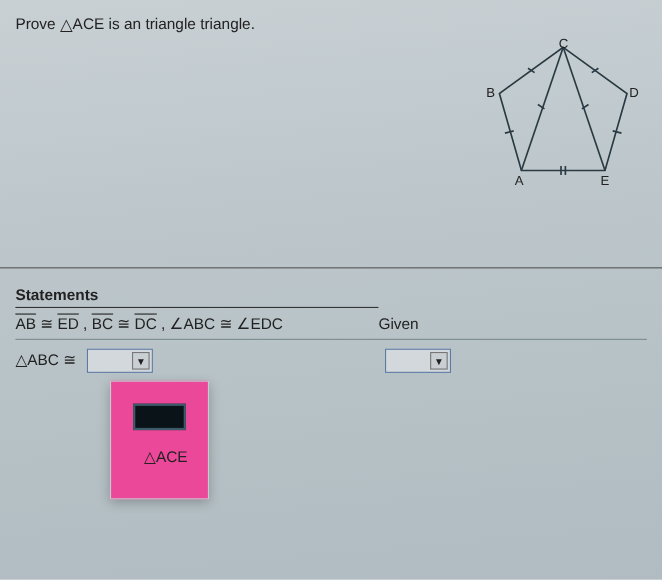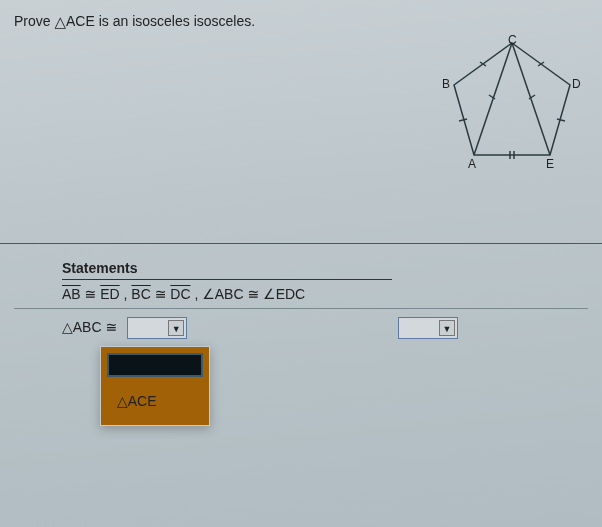--- a/index.html
+++ b/index.html
@@ -25,21 +25,21 @@
     position: absolute;
     top: 243px; left: 0; right: 0;
     height: 1px;
     background: #555;
   }
   .table {
     position: absolute;
     top: 260px; left: 14px; right: 14px;
   }
   .cols { display: flex; }
-  .col-s { width: 330px; margin-left: 48px; }
+  .col-s { width: 330px; }
   .col-r { flex: 1; }
   .th {
     font-weight: bold;
     font-size: 14px;
     border-bottom: 1px solid #333;
     padding-bottom: 3px;
   }
   .row1 {
     display: flex;
     border-bottom: 1px solid #7a8a90;
@@ -69,43 +69,43 @@
     width: 16px; height: 16px;
     border: 1px solid #777;
     background: #c9cfd3;
     font-size: 9px;
     text-align: center;
     line-height: 16px;
   }
   .dropdown {
     position: absolute;
     top: 346px; left: 100px;
-    width: 110px;
-    background: #a16207;
+    width: 90px;
+    background: #ec4899;
     border: 1px solid #c5cbce;
     box-shadow: 0 3px 10px rgba(0,0,0,0.25);
-    padding: 6px;
+    padding: 20px;
   }
   .dd-item {
     padding: 10px 10px;
     font-size: 14px;
     cursor: pointer;
   }
   .dd-item.selected {
     background: #0a1418;
     color: #0a1418;
     border: 2px solid #3d5a6b;
     margin-bottom: 6px;
   }
 </style>
 </head>
 <body>
 
 <div class="prompt">
-  <span>Prove </span><span class="tri">△</span><span>ACE</span><span> is an isosceles isosceles.</span>
+  <span>Prove </span><span class="tri">△</span><span>ACE</span><span> is an triangle triangle.</span>
 </div>
 
 <div class="diagram">
   <svg viewBox="0 0 140 140" width="140" height="140">
     <polygon points="70,8 128,50 108,120 32,120 12,50" fill="none" stroke="#2a3a42" stroke-width="1.5"></polygon>
     <line x1="32" y1="120" x2="70" y2="8" stroke="#2a3a42" stroke-width="1.5"></line>
     <line x1="108" y1="120" x2="70" y2="8" stroke="#2a3a42" stroke-width="1.5"></line>
 
     <line x1="38" y1="27" x2="44" y2="31" stroke="#2a3a42" stroke-width="1.5"></line>
     <line x1="96" y1="31" x2="102" y2="27" stroke="#2a3a42" stroke-width="1.5"></line>
@@ -127,20 +127,21 @@
 <div class="hr"></div>
 
 <div class="table">
   <div class="cols">
     <div class="col-s th">Statements</div>
   </div>
   <div class="row1">
     <div class="col-s">
       <span class="seg">AB</span><span> ≅ </span><span class="seg">ED</span><span> , </span><span class="seg">BC</span><span> ≅ </span><span class="seg">DC</span><span> , </span><span>∠</span><span>ABC</span><span> ≅ </span><span>∠</span><span>EDC</span>
     </div>
+    <div class="col-r">Given</div>
   </div>
   <div class="row2">
     <div class="col-s">
       <span>△</span><span>ABC</span><span> ≅</span>
       <span class="ddbox">
         <span class="arrow">▼</span>
       </span>
     </div>
     <div class="col-r">
       <span class="ddbox">

